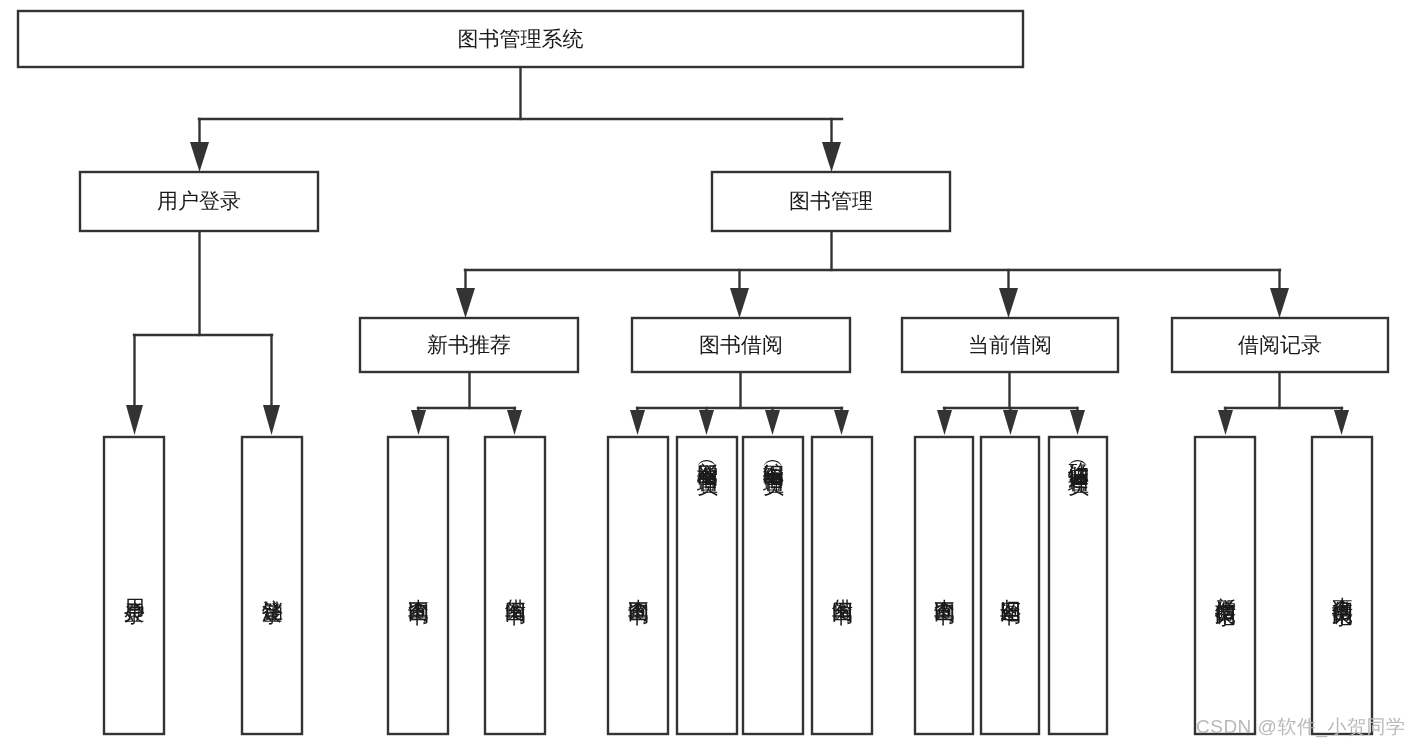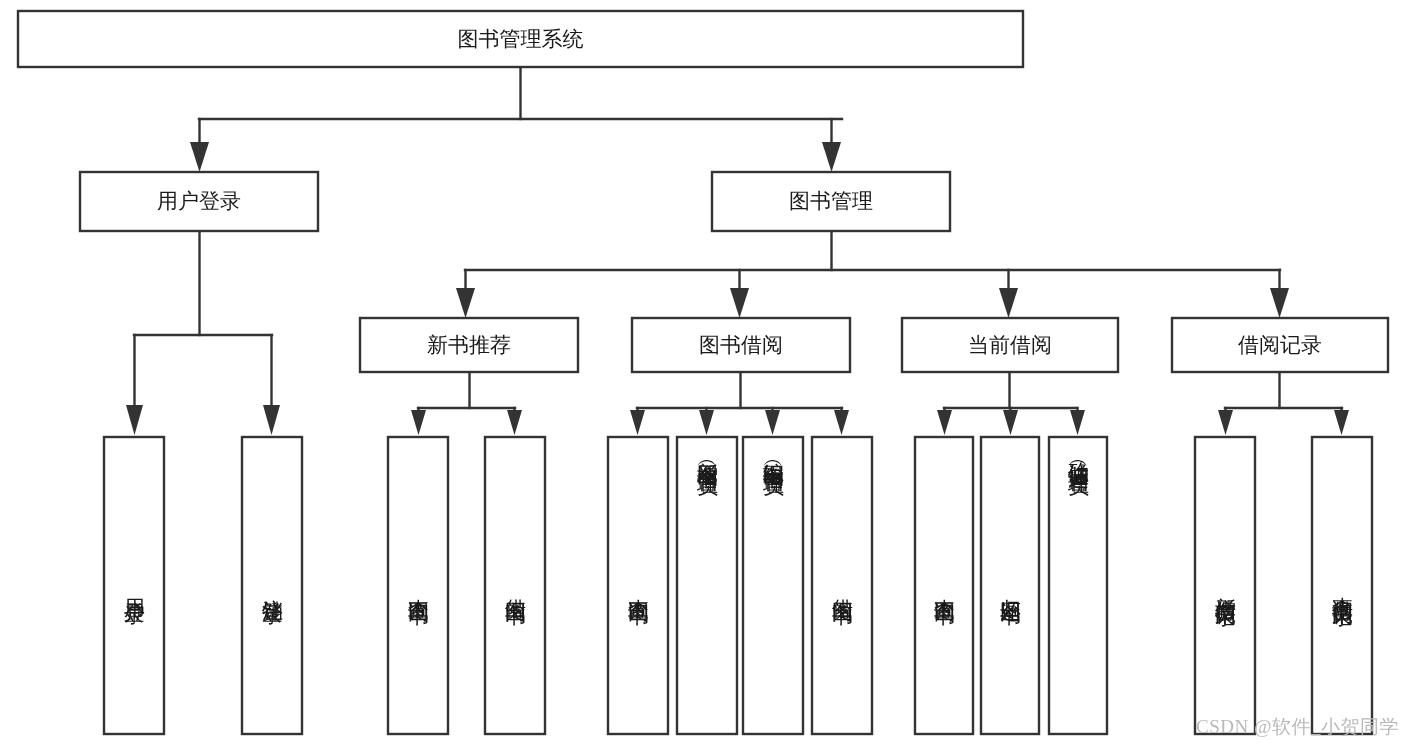--- a/index.html
+++ b/index.html
@@ -61,21 +61,21 @@
     letter-spacing: 2px;
     display: flex;
     align-items: center;
     justify-content: center;
     text-align: center;
     white-space: nowrap;
     user-select: none;
   }
   .watermark {
     position: absolute;
-    font-family: Liberation Serif, serif;
+    font-family: Liberation Sans, sans-serif;
     font-size: 19px;
     color: #b9b9b9;
     white-space: nowrap;
     letter-spacing: 0.5px;
   }
 </style>
 </head>
 <body>
 
 <div id="diagram-root">

